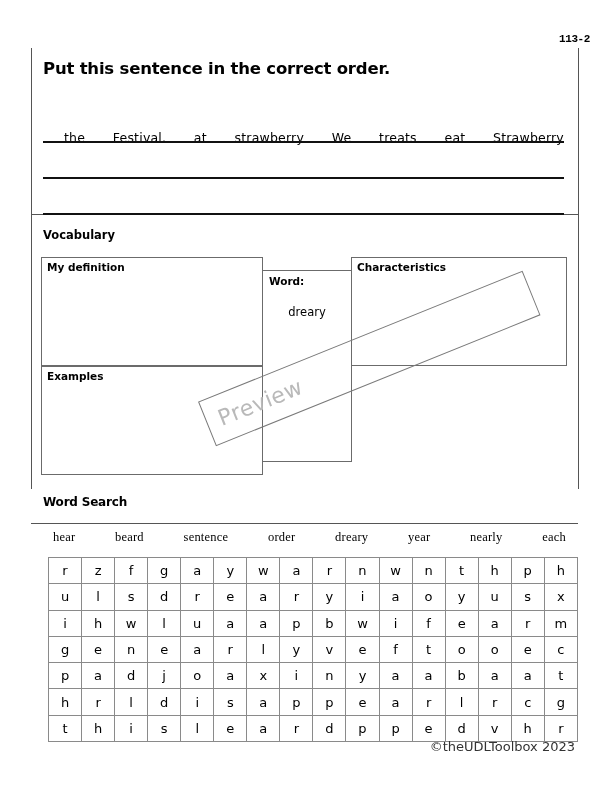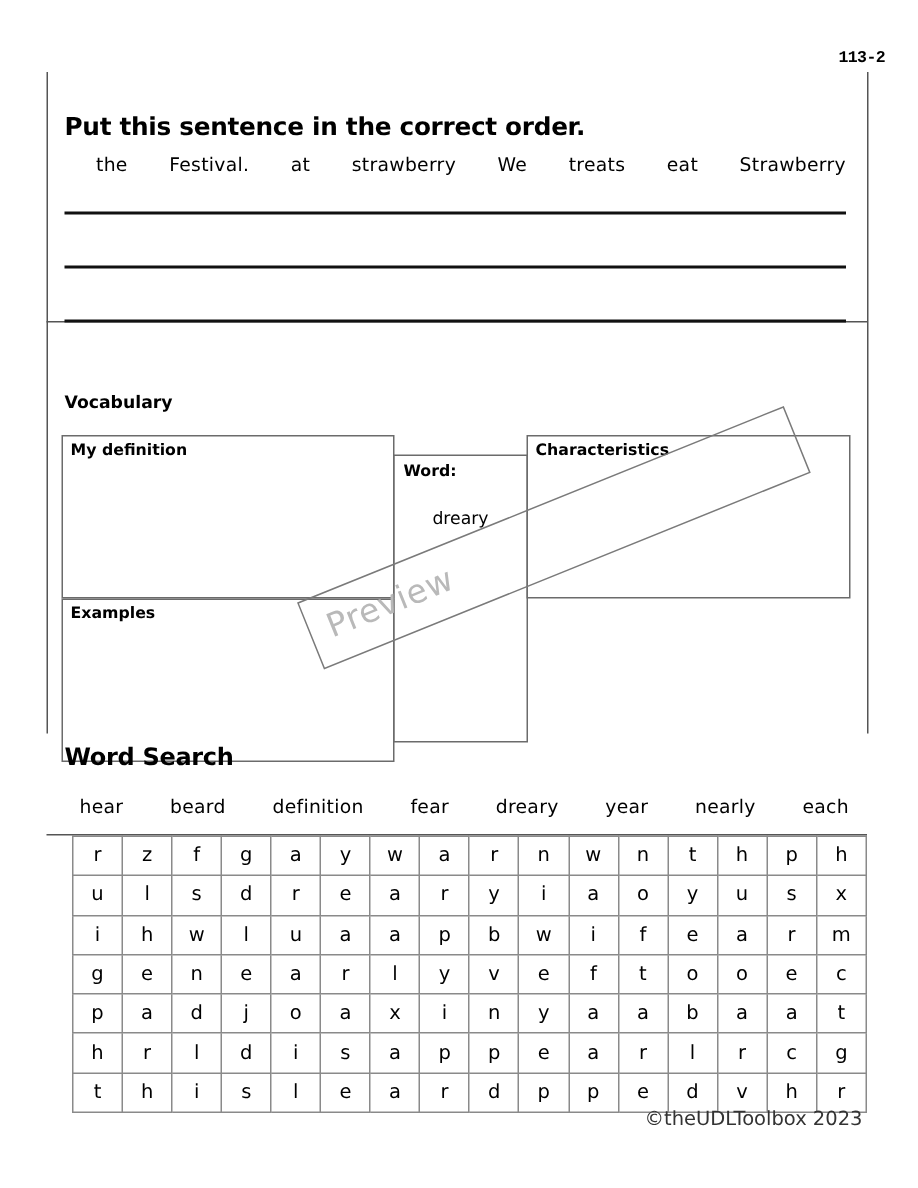--- a/index.html
+++ b/index.html
@@ -60,34 +60,33 @@
   }
   .heading-main {
     position: absolute;
     left: 12px;
     top: 11px;
     font-family: "DejaVu Sans", sans-serif;
     font-weight: bold;
     font-size: 16.5px;
     letter-spacing: -0.2px;
     white-space: nowrap;
-    margin-top: 16px;
   }
   .scrambled {
     position: absolute;
     left: 33px;
     top: 54px;
     width: 500px;
     display: flex;
     justify-content: space-between;
     font-family: "DejaVu Sans", sans-serif;
     font-size: 12.5px;
     letter-spacing: 0.2px;
   }
-  .scrambled span { white-space: nowrap; }
+  .scrambled span { white-space: nowrap; margin-top: 28px; }
 
   .write-line {
     position: absolute;
     left: 12px;
     width: 521px;
     height: 0;
     border-top: 2.6px solid #111;
   }
   .write-line.l1 { top: 93px; }
   .write-line.l2 { top: 129px; }
@@ -95,21 +94,20 @@
 
   
   .vocab-section {
     position: absolute;
     left: 31px;
     top: 215px;
     width: 547px;
     height: 309px;
     box-sizing: border-box;
     border-bottom: 1.2px solid #555;
-    margin-top: 33px;
   }
   .vocab-label {
     position: absolute;
     left: 12px;
     top: 13px;
     font-family: "DejaVu Sans", sans-serif;
     font-weight: bold;
     font-size: 11.5px;
   }
 
@@ -185,35 +183,35 @@
     top: 489px;
     width: 547px;
     height: 270px;
   }
   .ws-title {
     position: absolute;
     left: 12px;
     top: 6px;
     font-family: "DejaVu Sans", sans-serif;
     font-weight: bold;
-    font-size: 16px;
+    font-size: 12px;
     letter-spacing: -0.2px;
   }
   .ws-words {
     position: absolute;
     left: 22px;
     top: 41px;
     width: 513px;
     display: flex;
     justify-content: space-between;
     font-family: "DejaVu Sans", sans-serif;
     font-size: 12.5px;
     letter-spacing: 0.2px;
   }
-  .ws-words span { white-space: nowrap; }
+  .ws-words span { white-space: nowrap; font-family: Liberation Serif, serif; }
 
   .ws-grid {
     position: absolute;
     left: 17px;
     top: 68px;
     border-collapse: collapse;
     table-layout: fixed;
   }
   .ws-grid td {
     width: 32.2px;
@@ -290,22 +288,22 @@
   <div class="preview-stamp">
     <span class="ptext">Preview</span>
   </div>
 
   <div class="ws-section">
     <div class="ws-title">Word Search</div>
 
     <div class="ws-words">
       <span>hear</span>
       <span>beard</span>
-      <span>definition</span>
-      <span>fear</span>
+      <span>sentence</span>
+      <span>order</span>
       <span>dreary</span>
       <span>year</span>
       <span>nearly</span>
       <span>each</span>
     </div>
 
     <table class="ws-grid">
       <tbody>
           <tr>
             <td>r</td>

